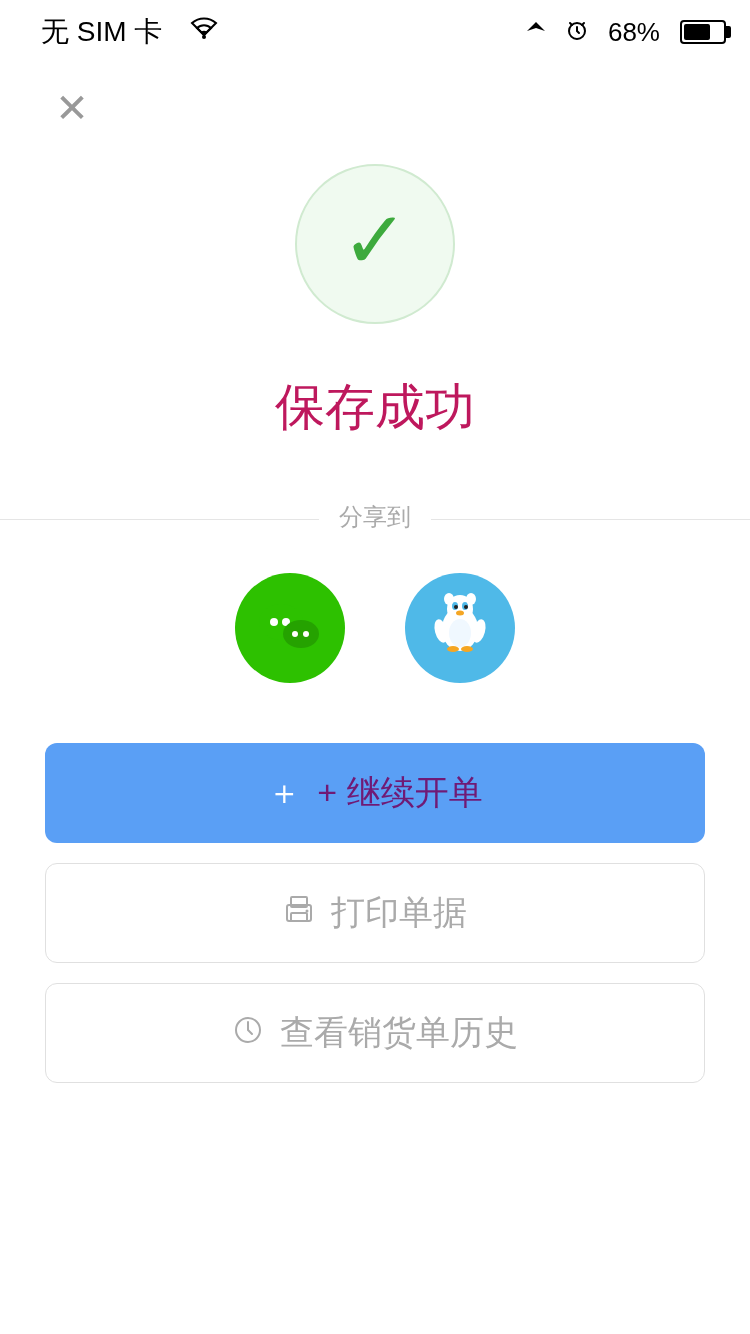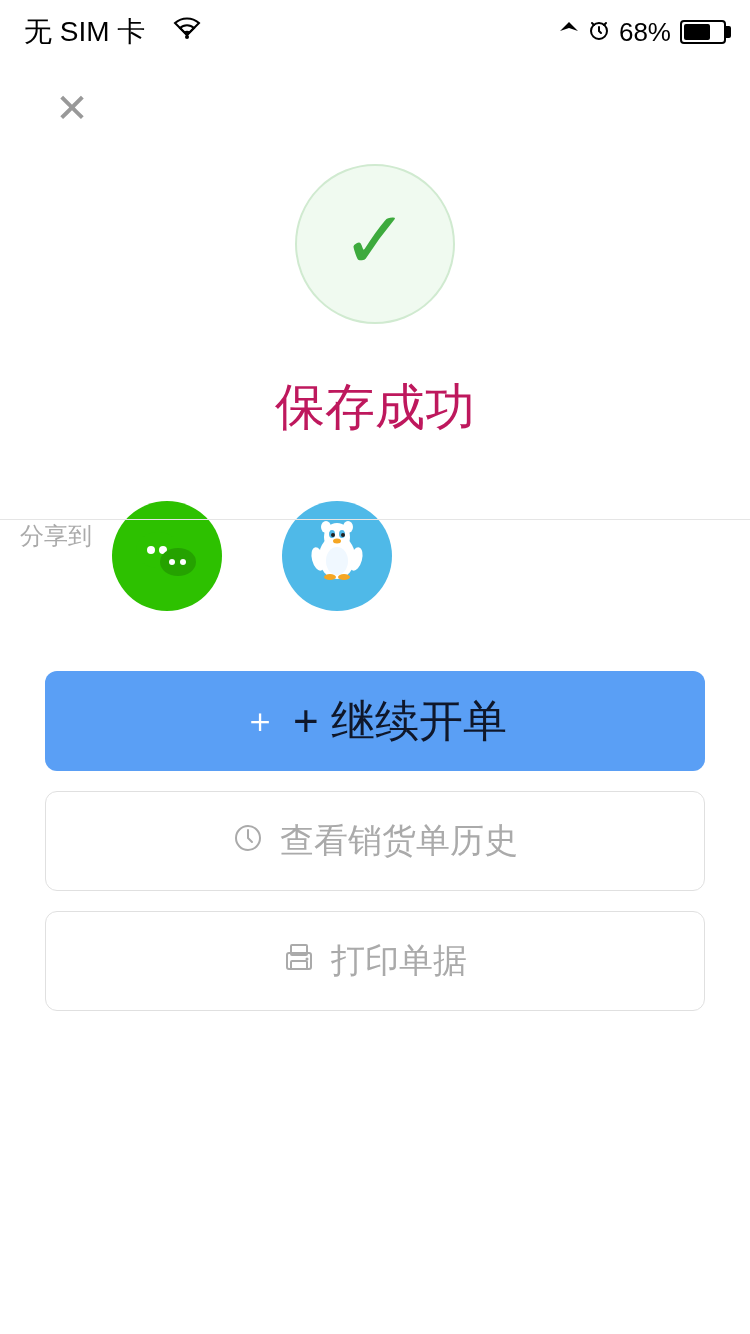--- a/index.html
+++ b/index.html
@@ -29,36 +29,37 @@
       background: #ffffff;
     }
 
     .status-left {
       display: flex;
       align-items: center;
       gap: 26px;
       font-size: 28px;
       font-weight: 500;
       color: #000;
+      margin-left: 17px;
     }
 
     .wifi-icon {
       font-size: 24px;
     }
 
     .status-center {
       font-size: 30px;
       font-weight: 600;
       color: #000;
     }
 
     .status-right {
       display: flex;
       align-items: center;
-      gap: 9px;
+      gap: 20px;
       font-size: 26px;
       color: #000;
     }
 
     .battery-icon {
       width: 46px;
       height: 24px;
       border: 2px solid #000;
       border-radius: 4px;
       position: relative;
@@ -140,21 +141,21 @@
       font-weight: 400;
       color: #be185d;
       margin-bottom: 60px;
     }
 
     
     .share-section {
       width: 100%;
       position: relative;
       display: flex;
-      flex-direction: row;
+      flex-direction: column;
       align-items: center;
       margin-bottom: 60px;
     }
 
     .divider-line {
       width: 100%;
       height: 1px;
       background: #e5e5e5;
       position: absolute;
       top: 18px;
@@ -225,22 +226,22 @@
       background: #5a9ff5;
       border: none;
       cursor: pointer;
       display: flex;
       align-items: center;
       justify-content: center;
       gap: 16px;
     }
 
     .btn-primary-text {
-      font-size: 44px;
-      color: #0f172a;
+      font-size: 34px;
+      color: #701a75;
       font-weight: 400;
     }
 
     .btn-secondary {
       width: 100%;
       height: 100px;
       border-radius: 12px;
       background: #fff;
       border: 1px solid #e0e0e0;
       cursor: pointer;
@@ -358,33 +359,33 @@
     </div>
   </div>
 
   <div class="action-buttons">
     <button class="btn-primary">
       <span class="btn-icon">＋</span>
       <span class="btn-primary-text">+ 继续开单</span>
     </button>
     <button class="btn-secondary">
       <span class="btn-icon">
-        <svg width="32" height="32" viewBox="0 0 32 32" fill="none">
-          <circle cx="16" cy="16" r="12" stroke="#aaa" stroke-width="2" fill="none"></circle>
-          <path d="M16 8v8l4 4" stroke="#aaa" stroke-width="2" stroke-linecap="round" stroke-linejoin="round"></path>
-        </svg>
-      </span>
-      <span class="btn-secondary-text">查看销货单历史</span>
-    </button>
-    <button class="btn-secondary">
-      <span class="btn-icon">
         <svg width="32" height="30" viewBox="0 0 32 30" fill="none">
           <rect x="4" y="10" width="24" height="16" rx="2" stroke="#aaa" stroke-width="2" fill="none"></rect>
           <rect x="8" y="2" width="16" height="10" rx="1" stroke="#aaa" stroke-width="2" fill="none"></rect>
           <rect x="8" y="18" width="16" height="8" rx="1" stroke="#aaa" stroke-width="2" fill="none"></rect>
           <circle cx="24" cy="16" r="1.5" fill="#aaa"></circle>
         </svg>
       </span>
       <span class="btn-secondary-text">打印单据</span>
     </button>
+    <button class="btn-secondary">
+      <span class="btn-icon">
+        <svg width="32" height="32" viewBox="0 0 32 32" fill="none">
+          <circle cx="16" cy="16" r="12" stroke="#aaa" stroke-width="2" fill="none"></circle>
+          <path d="M16 8v8l4 4" stroke="#aaa" stroke-width="2" stroke-linecap="round" stroke-linejoin="round"></path>
+        </svg>
+      </span>
+      <span class="btn-secondary-text">查看销货单历史</span>
+    </button>
   </div>
 
 </div>
 
 </body></html>

